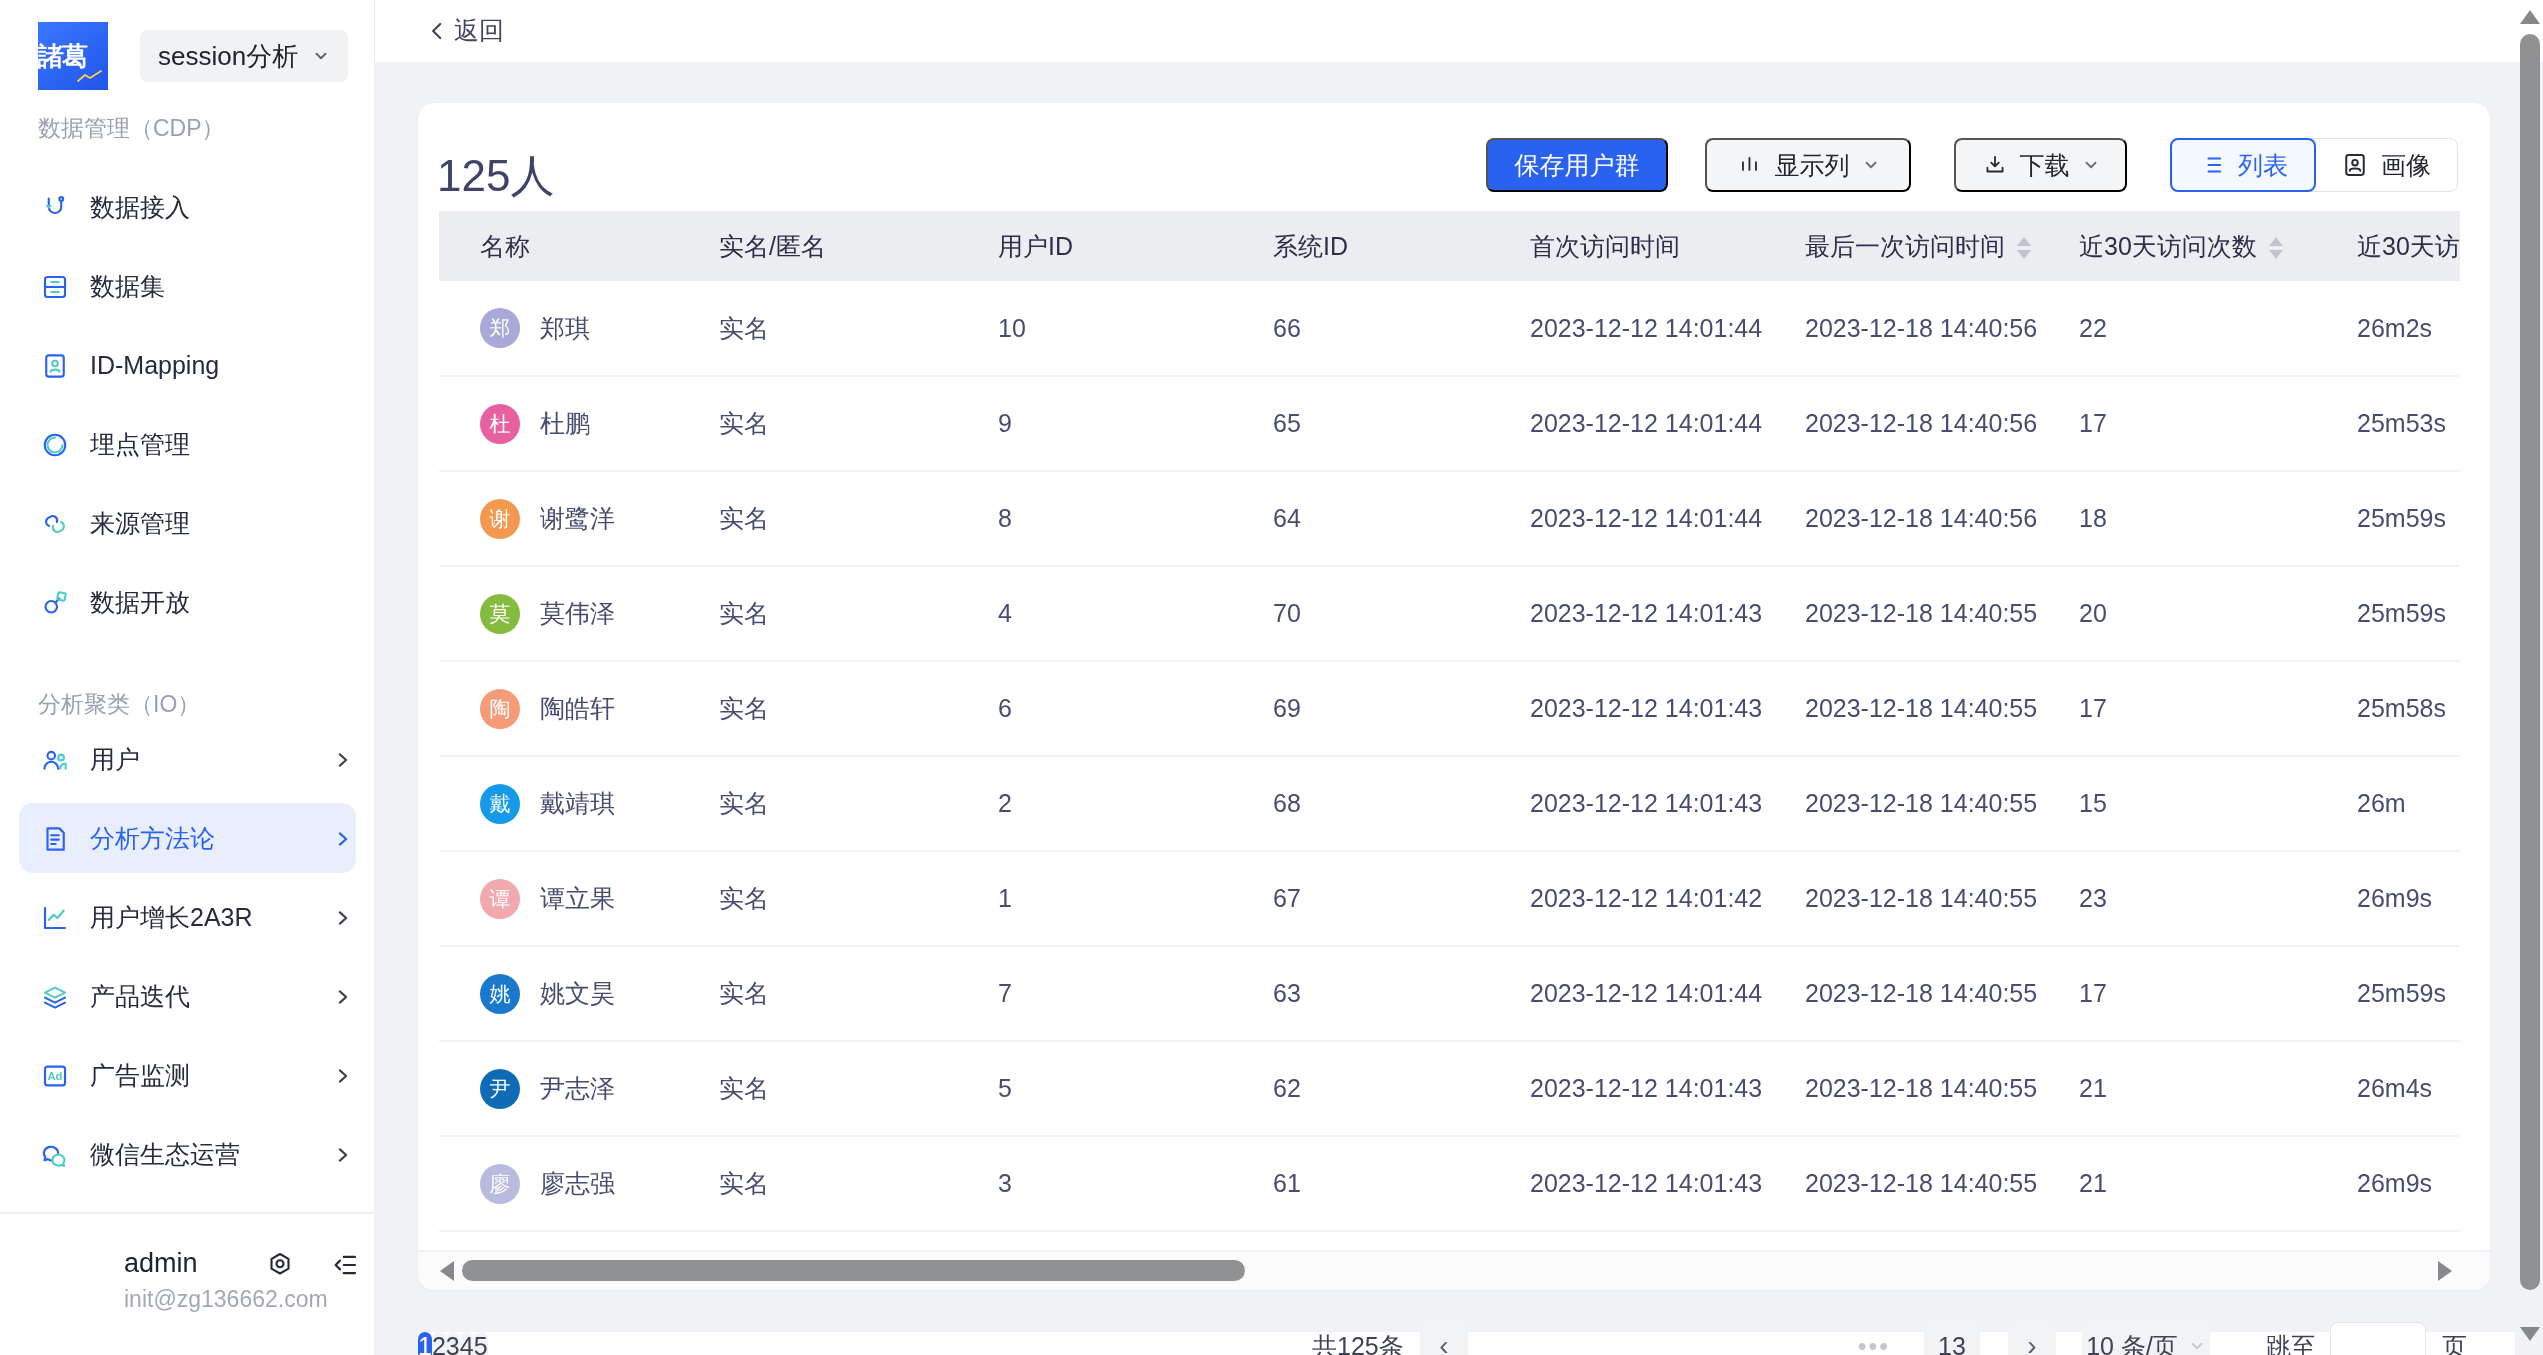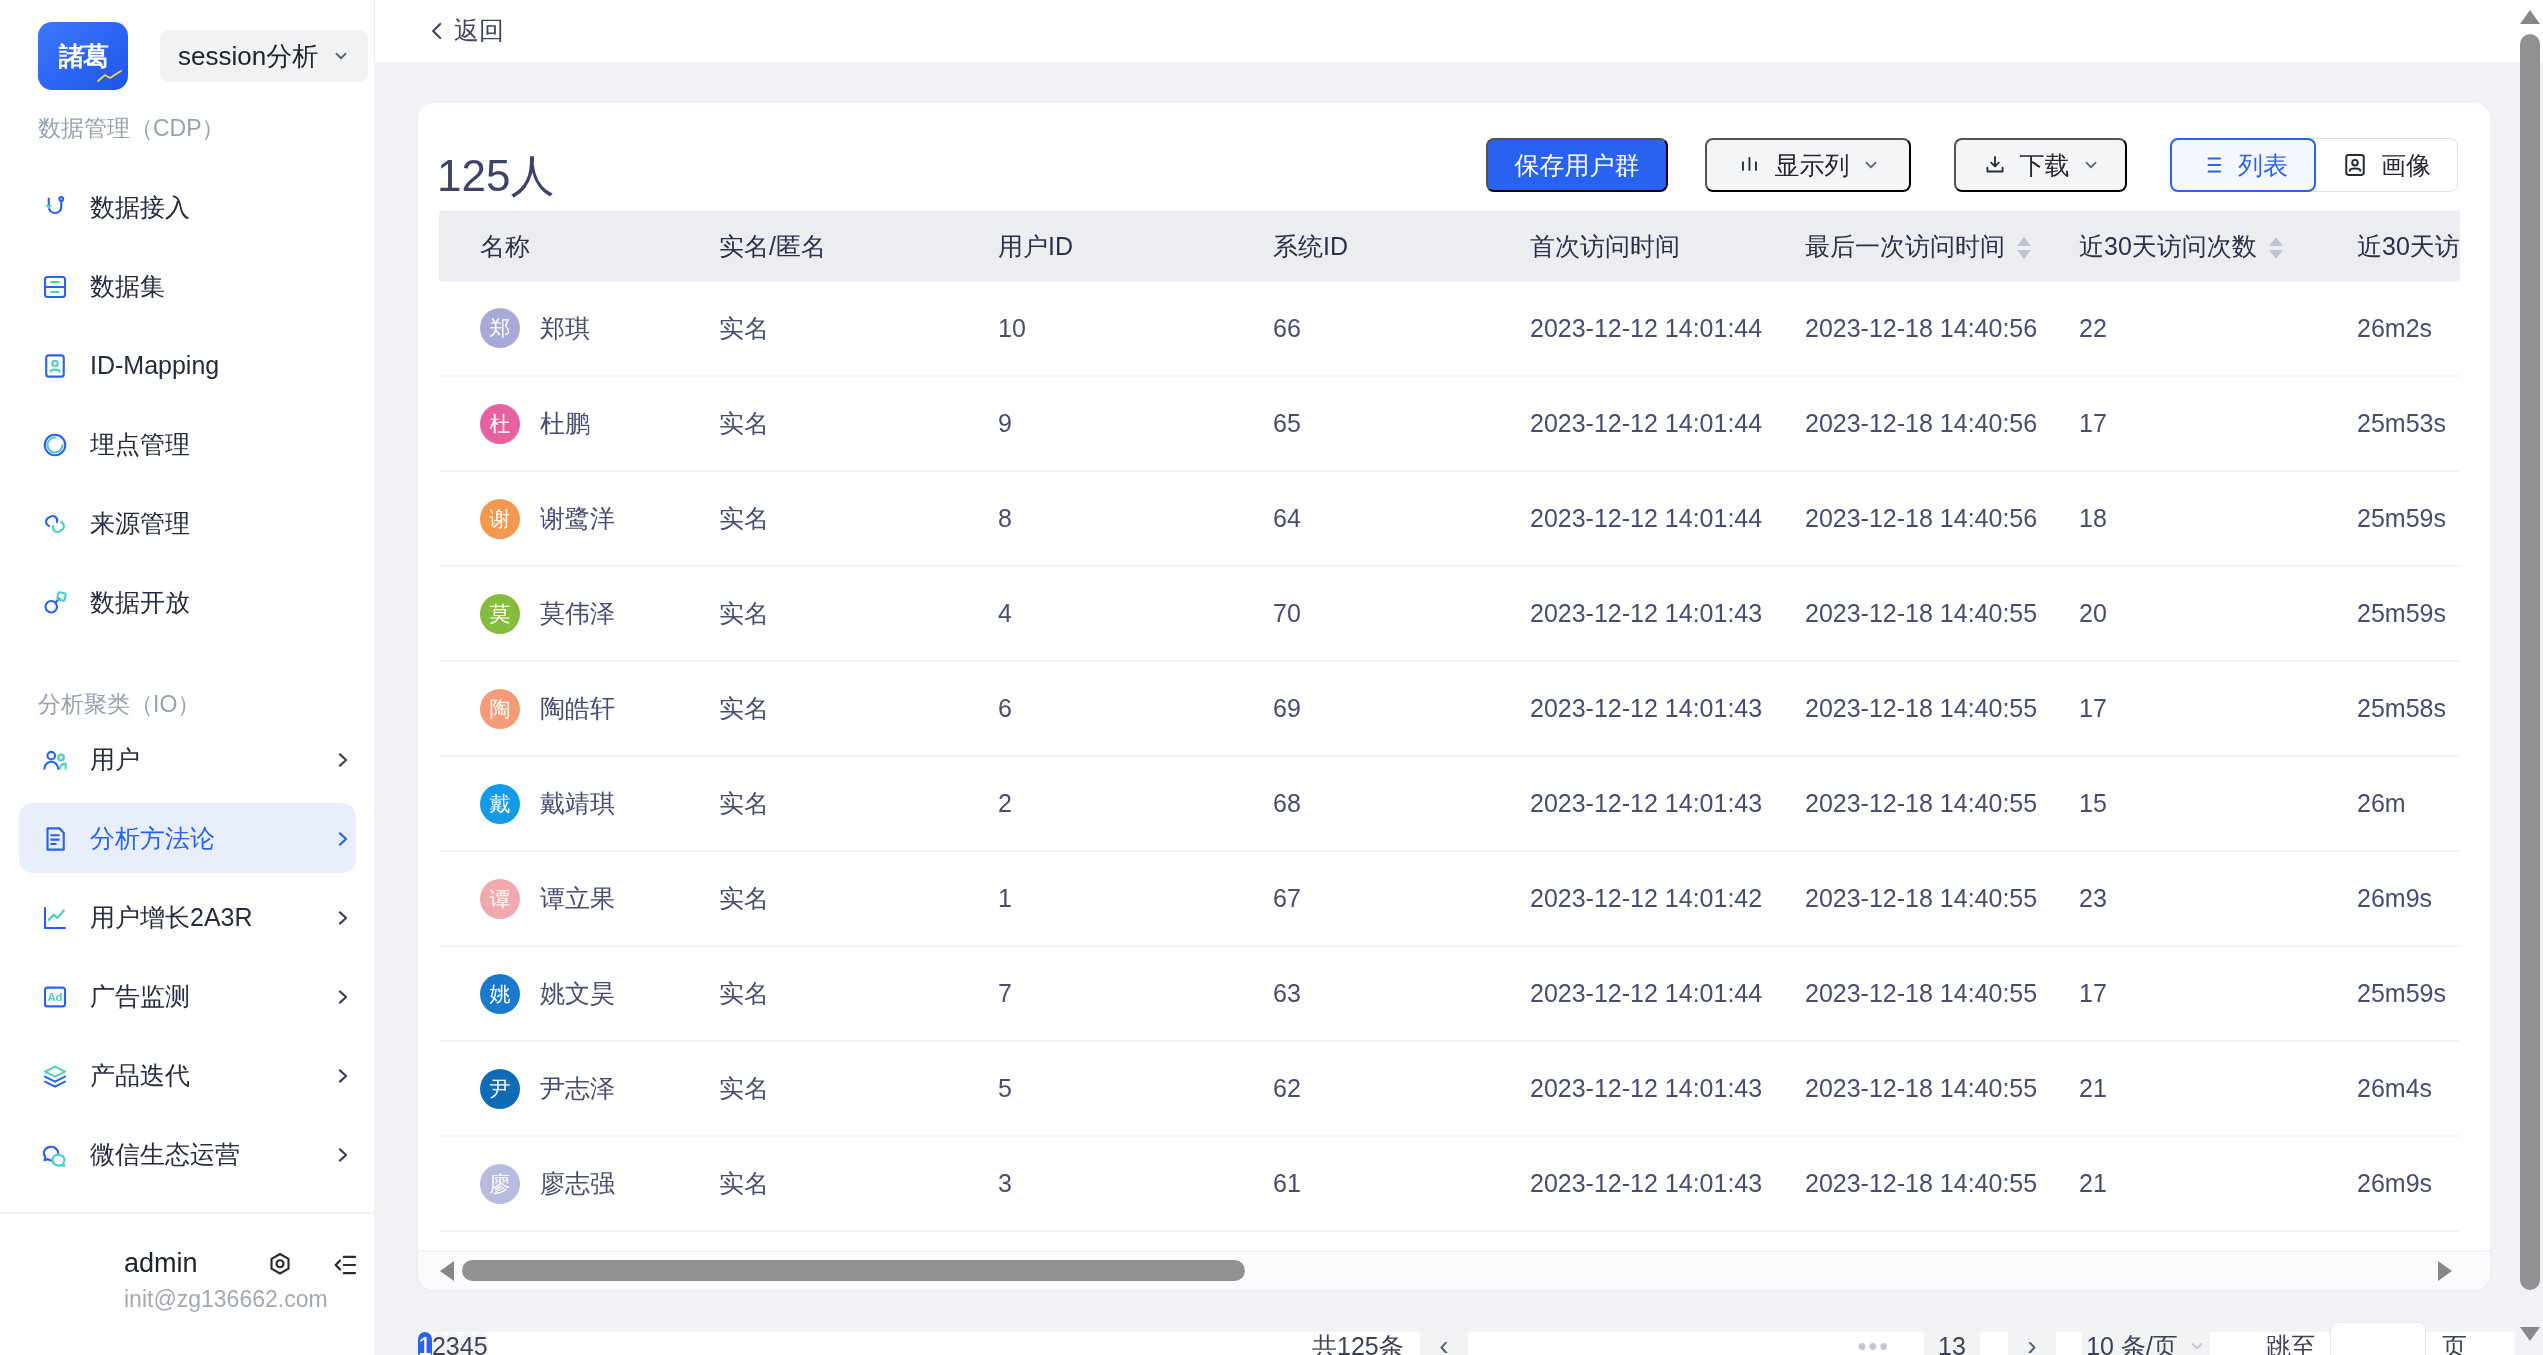--- a/index.html
+++ b/index.html
@@ -4,21 +4,21 @@
 <style>
   * { margin:0; padding:0; box-sizing:border-box; }
   html,body { width:2543px; height:1355px; overflow:hidden; }
   body { position:relative; background:#f0f2f5; font-family:"Liberation Sans","DejaVu Sans",sans-serif; color:#454a6b; }
   svg { display:block; }
   svg path, svg circle, svg rect, svg polyline { fill:none; stroke-width:1.7; stroke-linecap:round; stroke-linejoin:round; }
 
   
   #sidebar { position:absolute; left:0; top:0; width:375px; height:1355px; background:#fff; border-right:1px solid #ecedf0; z-index:5; }
   #logo-row { position:absolute; left:38px; top:22px; display:flex; align-items:center; }
-  #logo { position:relative; width:90px; height:68px; border-radius:14px; background:linear-gradient(140deg,#3b78ff,#1f55e8); color:#fff; font-size:26px; font-weight:bold; display:flex; align-items:center; justify-content:center; letter-spacing:-2px; }
+  #logo { position:relative; width:70px; height:68px; border-radius:0; background:linear-gradient(140deg,#3b78ff,#1f55e8); color:#fff; font-size:26px; font-weight:bold; display:flex; align-items:center; letter-spacing:-2px; }
   #logo .squig { position:absolute; right:5px; bottom:7px; }
   #workspace { margin-left:32px; height:52px; padding:0 18px; background:#f1f2f4; border-radius:8px; display:flex; align-items:center; font-size:26px; color:#20242e; cursor:pointer; }
   #workspace .chev { margin-left:14px; color:#5c6270; }
   .sb-section-label { margin:0 0 0 38px; height:32px; line-height:32px; font-size:23px; color:#99a0af; }
   #sb-sections { position:absolute; left:0; top:112px; width:375px; }
   .sb-item { position:relative; height:79px; display:flex; align-items:center; padding:0 22px 0 40px; font-size:25px; color:#262b3d; cursor:pointer; }
   .sb-item .icn { width:30px; height:30px; }
   .sb-item .lbl { margin-left:20px; position:relative; z-index:1; }
   .sb-item .arrow { margin-left:auto; color:#3c4152; position:relative; z-index:1; }
   .sb-item > * { position:relative; z-index:1; }
@@ -199,37 +199,37 @@
         </svg>
         <span class="lbl">用户增长2A3R</span>
         <span class="arrow">
           <svg width="20" height="20" viewBox="0 0 16 16">
             <path d="M5.5 3.5L10.5 8l-5 4.5" stroke="currentColor" stroke-width="1.7" fill="none" stroke-linecap="round" stroke-linejoin="round"></path>
           </svg>
         </span>
       </div>
       <div class="sb-item">
         <svg class="icn" viewBox="0 0 24 24">
-          <rect x="4" y="4.5" width="16" height="15" rx="2" stroke="#2a62f0"></rect>
-          <text x="12" y="15.5" font-size="9" font-weight="bold" fill="#4ecdc4" stroke="none" text-anchor="middle" font-family="sans-serif">Ad</text>
-        </svg>
-        <span class="lbl">广告监测</span>
+          <path d="M4 8.5l8-4 8 4-8 4z" stroke="#4ecdc4"></path>
+          <path d="M4 12.5l8 4 8-4" stroke="#2a62f0"></path>
+          <path d="M4 16.5l8 4 8-4" stroke="#2a62f0"></path>
+        </svg>
+        <span class="lbl">产品迭代</span>
         <span class="arrow">
           <svg width="20" height="20" viewBox="0 0 16 16">
             <path d="M5.5 3.5L10.5 8l-5 4.5" stroke="currentColor" stroke-width="1.7" fill="none" stroke-linecap="round" stroke-linejoin="round"></path>
           </svg>
         </span>
       </div>
       <div class="sb-item">
         <svg class="icn" viewBox="0 0 24 24">
-          <path d="M4 8.5l8-4 8 4-8 4z" stroke="#4ecdc4"></path>
-          <path d="M4 12.5l8 4 8-4" stroke="#2a62f0"></path>
-          <path d="M4 16.5l8 4 8-4" stroke="#2a62f0"></path>
-        </svg>
-        <span class="lbl">产品迭代</span>
+          <rect x="4" y="4.5" width="16" height="15" rx="2" stroke="#2a62f0"></rect>
+          <text x="12" y="15.5" font-size="9" font-weight="bold" fill="#4ecdc4" stroke="none" text-anchor="middle" font-family="sans-serif">Ad</text>
+        </svg>
+        <span class="lbl">广告监测</span>
         <span class="arrow">
           <svg width="20" height="20" viewBox="0 0 16 16">
             <path d="M5.5 3.5L10.5 8l-5 4.5" stroke="currentColor" stroke-width="1.7" fill="none" stroke-linecap="round" stroke-linejoin="round"></path>
           </svg>
         </span>
       </div>
       <div class="sb-item">
         <svg class="icn" viewBox="0 0 24 24">
           <path d="M14.5 10.5a5.7 5 0 1 0-10.2 3L3.6 16.2l2.7-.9a5.7 5 0 0 0 2.7 1.1" stroke="#2a62f0"></path>
           <path d="M10 16a4.8 4.2 0 1 1 8.6 2.5l.7 2.3-2.4-.8a4.8 4.2 0 0 1-6.9-4z" stroke="#4ecdc4"></path>

